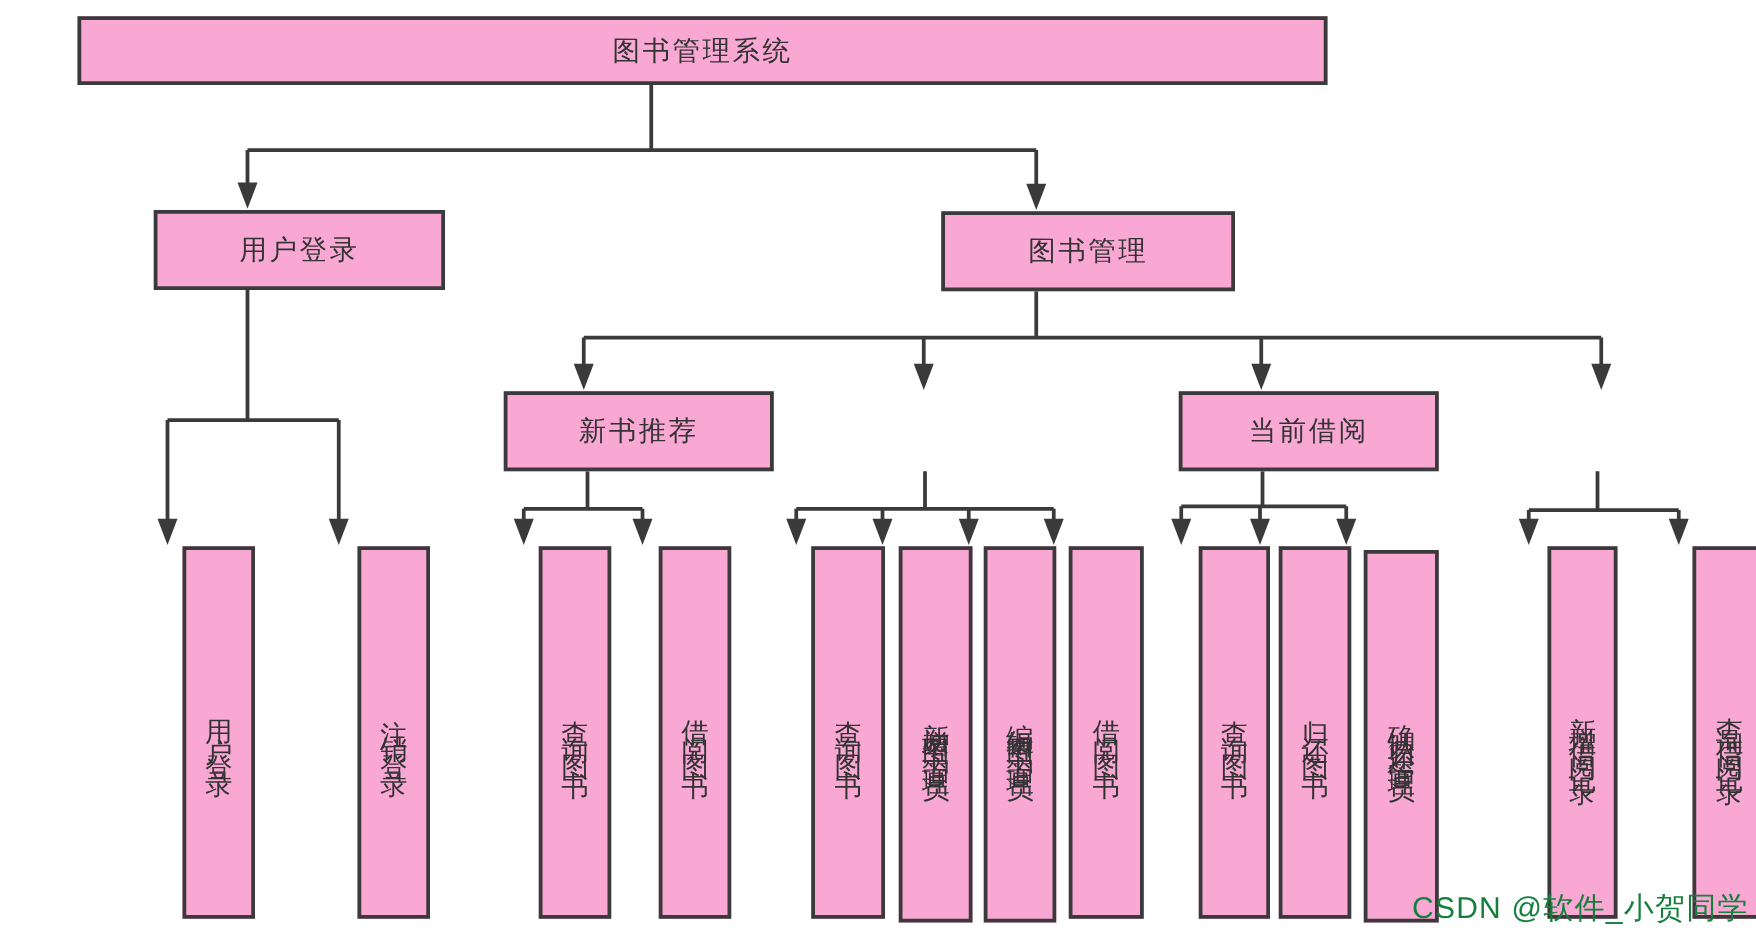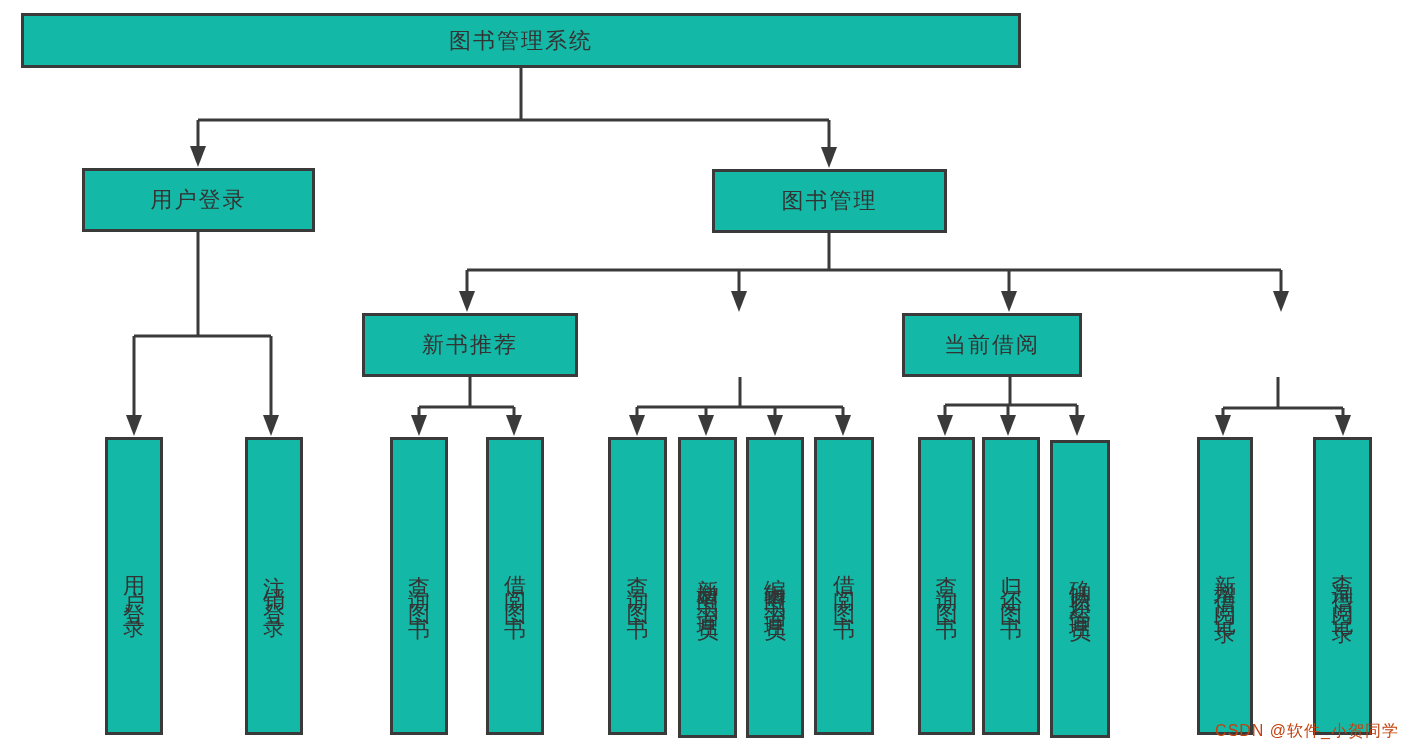--- a/index.html
+++ b/index.html
@@ -2,32 +2,32 @@
 <html><head>
 <meta charset="utf-8">
 <style>
   html,body{margin:0;padding:0;background:#fff;}
   .canvas{
     position:relative;width:1405px;height:747px;background:#fff;overflow:hidden;
     font-family:"Liberation Sans","DejaVu Sans",sans-serif;
   }
   .wires{position:absolute;left:0;top:0;width:1405px;height:747px;}
   .node{
-    position:absolute;box-sizing:border-box;background:#14b8a6;border:3px solid #3a3a3a;
+    position:absolute;box-sizing:border-box;background:#f9a8d4;border:3px solid #3a3a3a;
     display:flex;align-items:center;justify-content:center;
-    color:#333;font-size:22px;letter-spacing:2px;white-space:nowrap;
+    color:#333;font-size:22px;letter-spacing:2px;white-space:nowrap;margin-left:41px;
   }
   .node.v{
     writing-mode:vertical-rl;text-orientation:mixed;
     letter-spacing:14px;justify-content:center;align-items:center;
   }
   .node.v.mid{letter-spacing:10px;}
   .node.v.tight{letter-spacing:6px;}
   .watermark{
-    position:absolute;right:6px;bottom:5px;color:#c2410c;font-size:16px;
+    position:absolute;right:6px;bottom:5px;color:#15803d;font-size:24px;
     letter-spacing:1px;white-space:nowrap;margin-left:48px;
   }
 </style>
 </head>
 <body>
 
 <div class="canvas">
 
   <svg class="wires" viewBox="0 0 1405 747" xmlns="http://www.w3.org/2000/svg" aria-hidden="true">
     <g stroke="#3a3a3a" stroke-width="3" fill="none">
@@ -76,21 +76,21 @@
   <div class="node" style="left:82px;top:168px;width:233px;height:64px">
     <span>用户登录</span>
   </div>
   <div class="node" style="left:712px;top:169px;width:235px;height:64px">
     <span>图书管理</span>
   </div>
 
   <div class="node" style="left:362px;top:313px;width:216px;height:64px">
     <span>新书推荐</span>
   </div>
-  <div class="node" style="left:902px;top:313px;width:180px;height:64px">
+  <div class="node" style="left:902px;top:313px;width:208px;height:64px">
     <span>当前借阅</span>
   </div>
 
   <div class="node v" style="left:105px;top:437px;width:58px;height:298px">
     <span>用户登录</span>
   </div>
   <div class="node v" style="left:245px;top:437px;width:58px;height:298px">
     <span>注销登录</span>
   </div>
 

